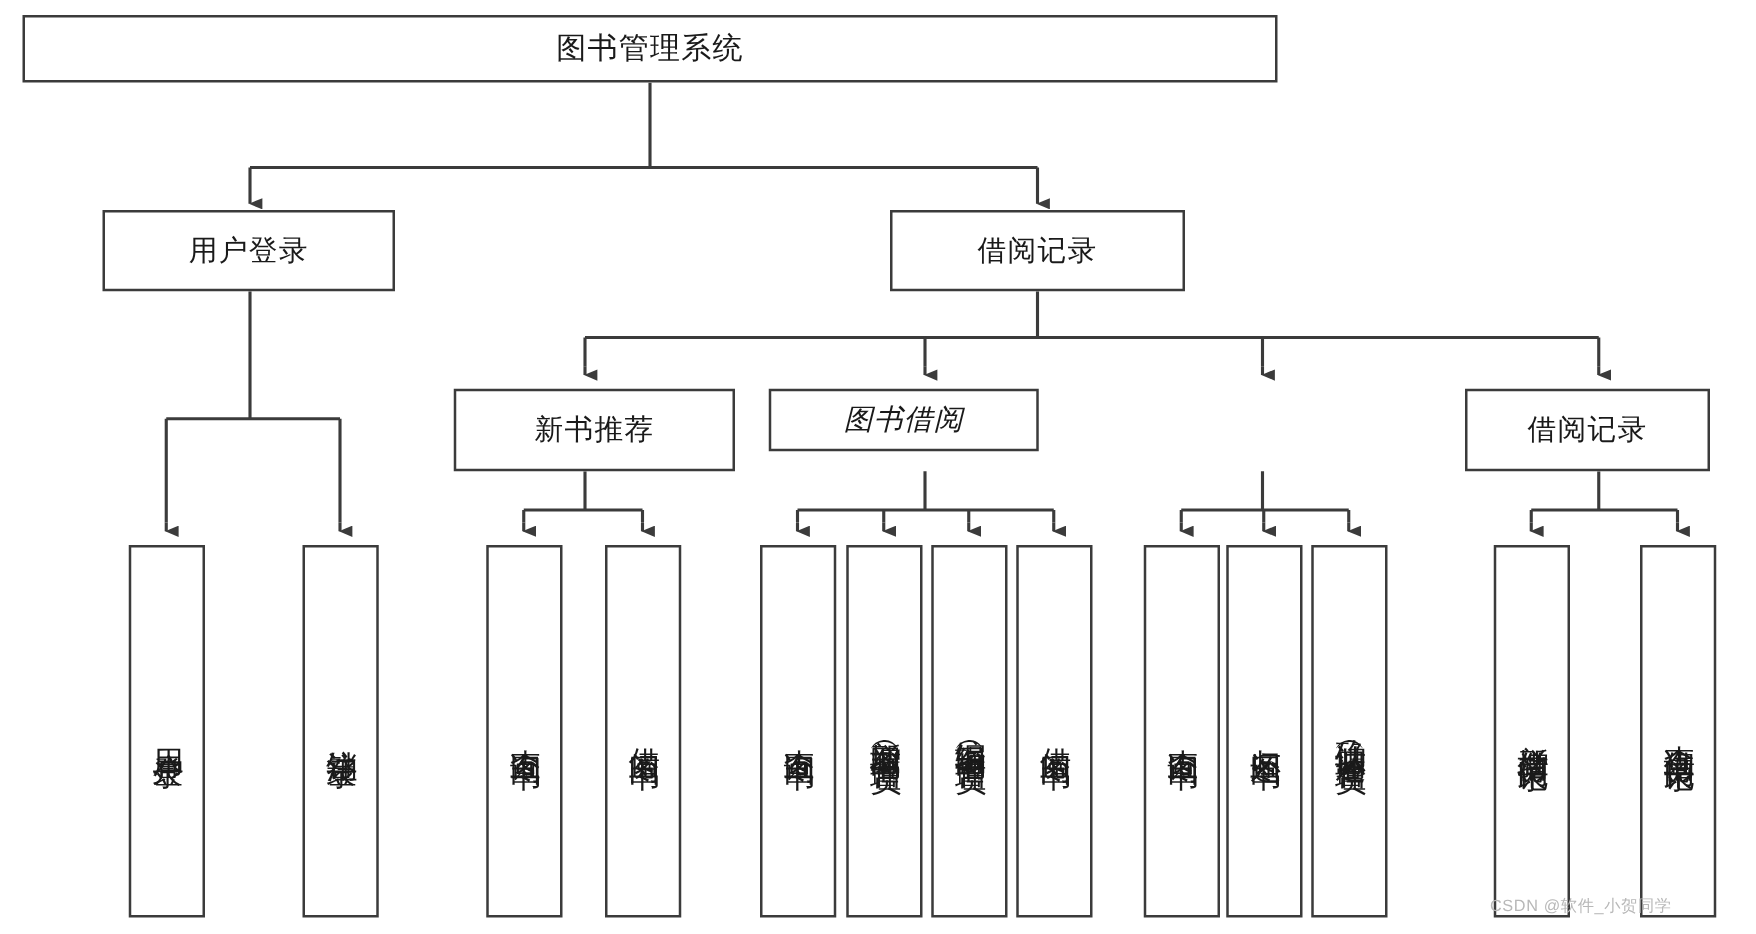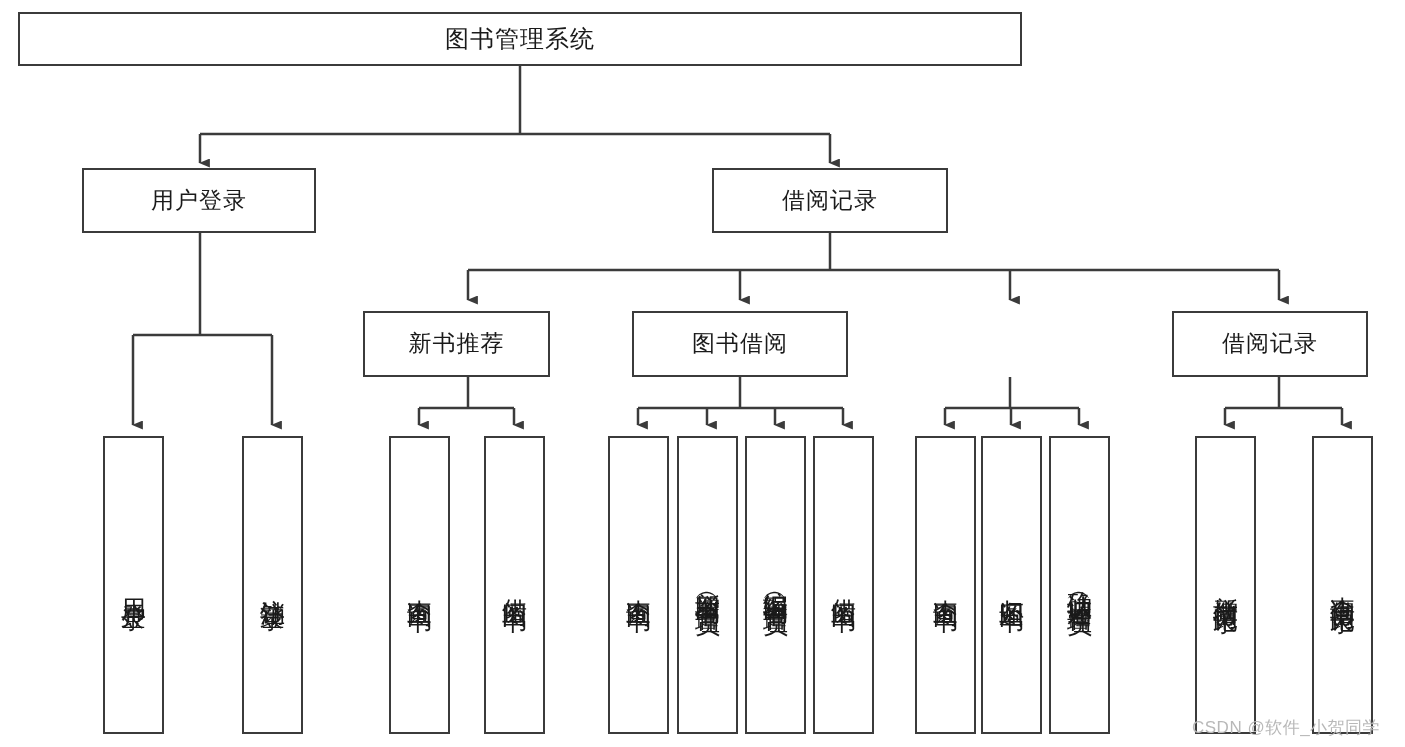--- a/index.html
+++ b/index.html
@@ -53,21 +53,21 @@
     line-height: 1.0;
   }
   .node.vert .vlabel {
     writing-mode: vertical-rl;
     text-orientation: upright;
     white-space: nowrap;
     display: block;
   }
   .watermark {
     position: absolute;
-    font-size: 17px;
+    font-size: 13px;
     color: #b8b8b8;
     white-space: nowrap;
     letter-spacing: 0.5px;
   }
 </style>
 </head>
 <body>
 
 <div id="canvas">
 
@@ -145,24 +145,24 @@
     <span>图书管理系统</span>
   </div>
 
   <div class="node horiz" style="left:82px; top:168px; width:234px; height:65px;">
     <span>用户登录</span>
   </div>
   <div class="node horiz" style="left:712px; top:168px; width:236px; height:65px;">
     <span>借阅记录</span>
   </div>
 
-  <div class="node horiz" style="left:363px; top:311px; width:187px; height:66px;justify-content:center;">
+  <div class="node horiz" style="left:363px; top:311px; width:225px; height:66px;justify-content:center;">
     <span>新书推荐</span>
   </div>
-  <div class="node horiz" style="left:632px; top:311px; width:216px; height:66px;">
+  <div class="node horiz" style="left:615px; top:311px; width:216px; height:50px;font-style:italic;">
     <span>图书借阅</span>
   </div>
   <div class="node horiz" style="left:1172px; top:311px; width:196px; height:66px;">
     <span>借阅记录</span>
   </div>
 
   <div class="node vert" style="left:103px; top:436px; width:61px; height:298px;">
     <span class="vlabel">用户登录</span>
   </div>
   <div class="node vert" style="left:242px; top:436px; width:61px; height:298px;">

